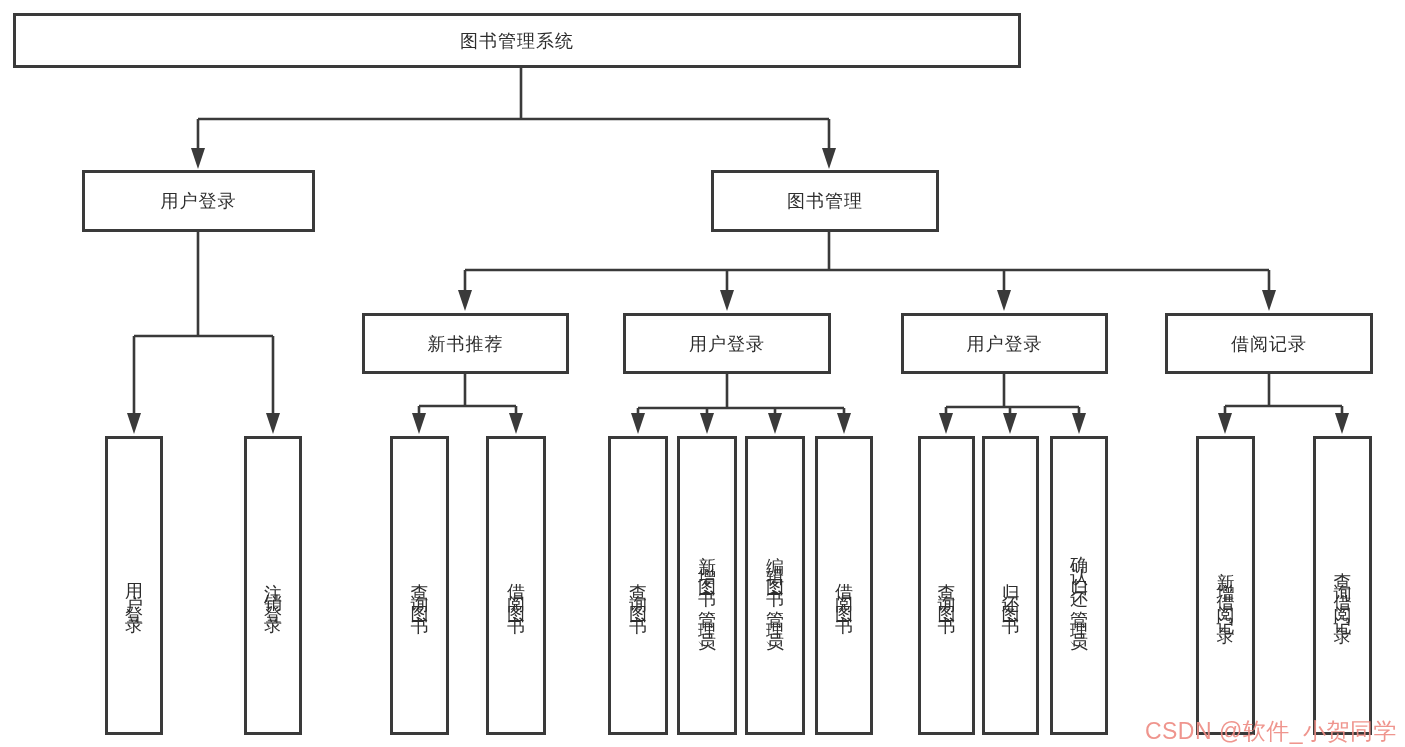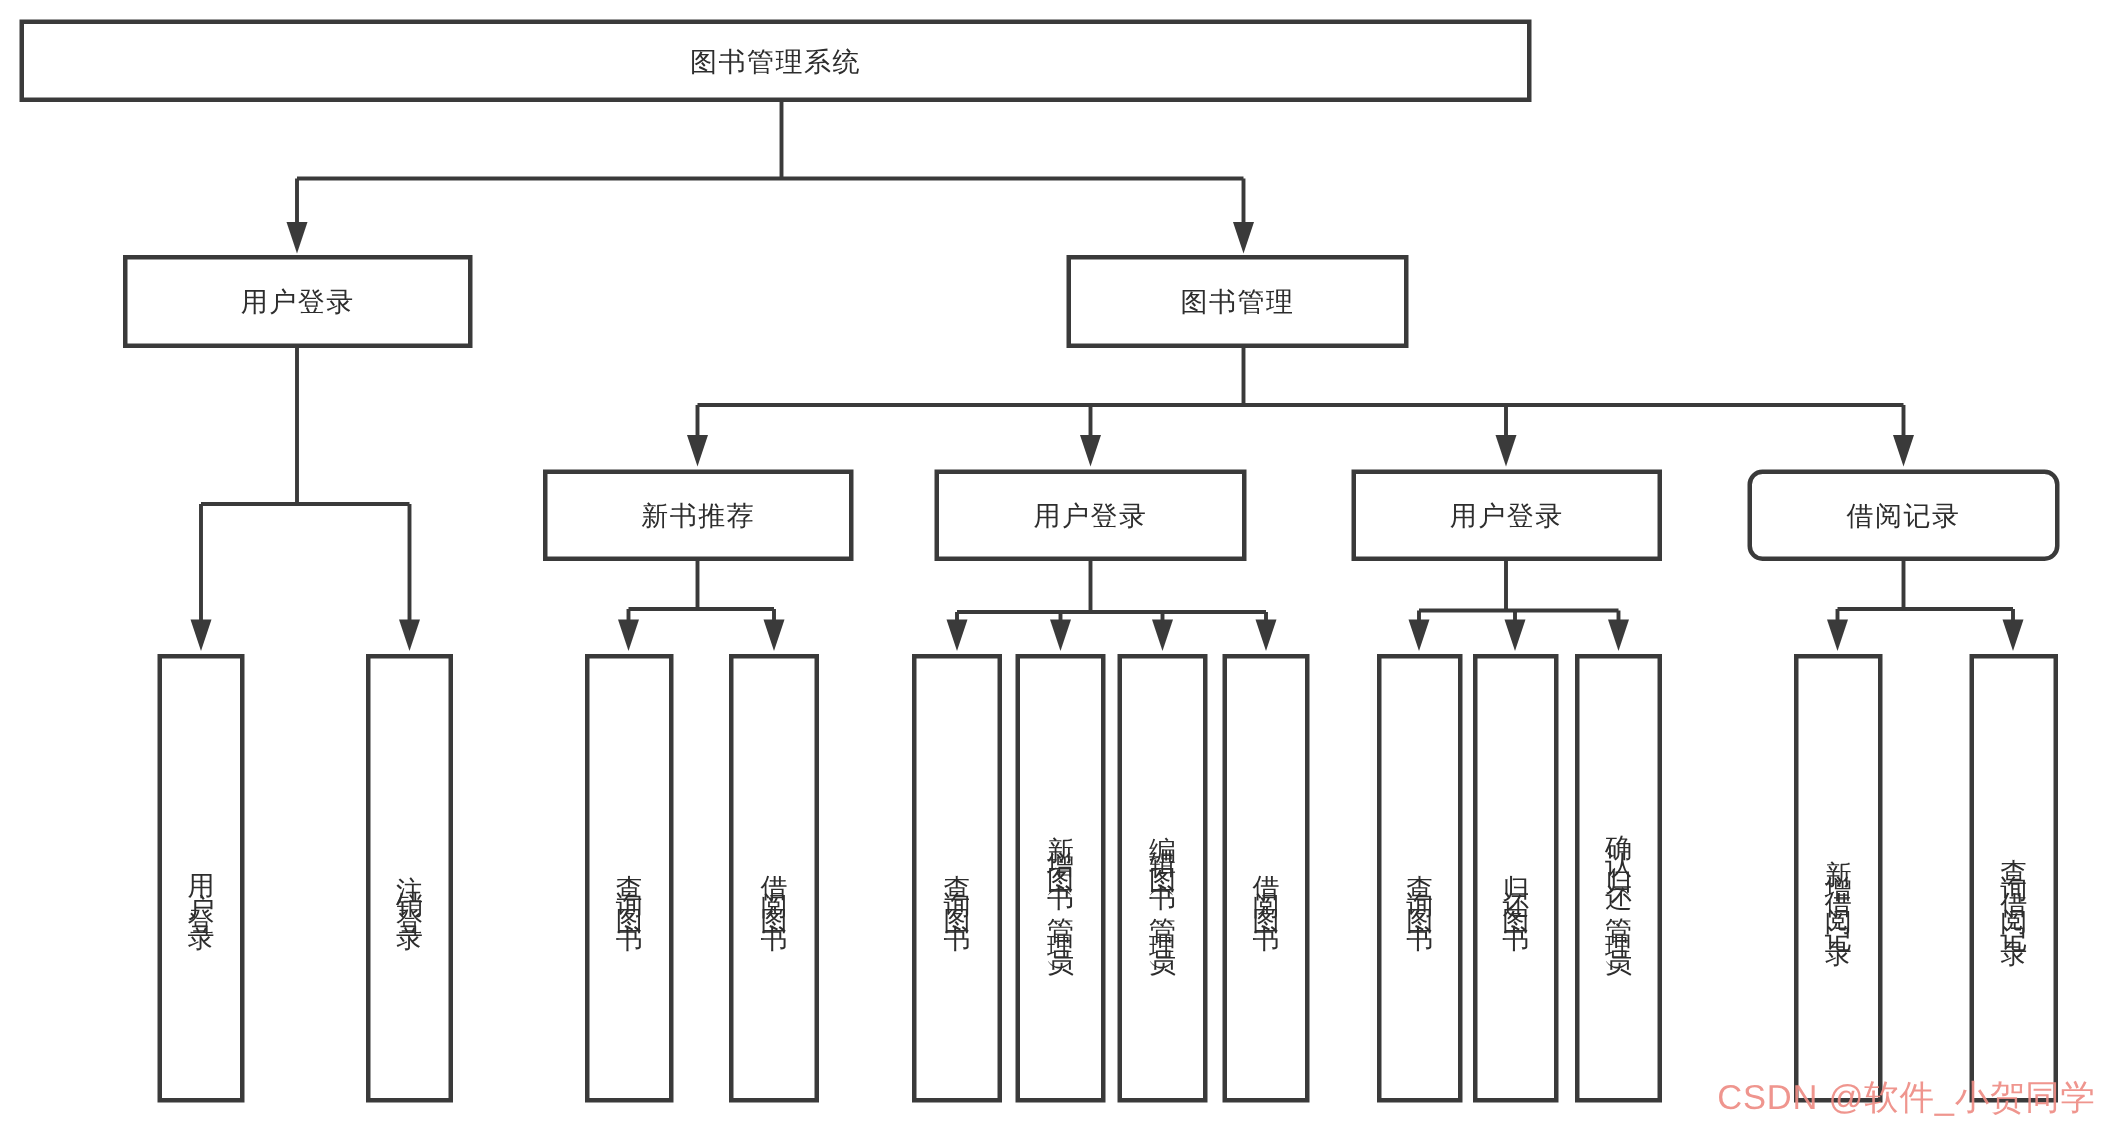--- a/index.html
+++ b/index.html
@@ -124,21 +124,21 @@
 
   <div class="node hbox" style="left:362px;top:313px;width:207px;height:61px;">
     <span class="lbl">新书推荐</span>
   </div>
   <div class="node hbox" style="left:623px;top:313px;width:208px;height:61px;">
     <span class="lbl">用户登录</span>
   </div>
   <div class="node hbox" style="left:901px;top:313px;width:207px;height:61px;">
     <span class="lbl">用户登录</span>
   </div>
-  <div class="node hbox" style="left:1165px;top:313px;width:208px;height:61px;border-radius:10px;">
+  <div class="node hbox" style="left:1165px;top:313px;width:208px;height:61px;">
     <span class="lbl">借阅记录</span>
   </div>
 
   <div class="node vbox" style="left:105px;top:436px;width:58px;height:299px;">
     <span class="lbl">用户登录</span>
   </div>
   <div class="node vbox" style="left:244px;top:436px;width:58px;height:299px;">
     <span class="lbl">注销登录</span>
   </div>
 

